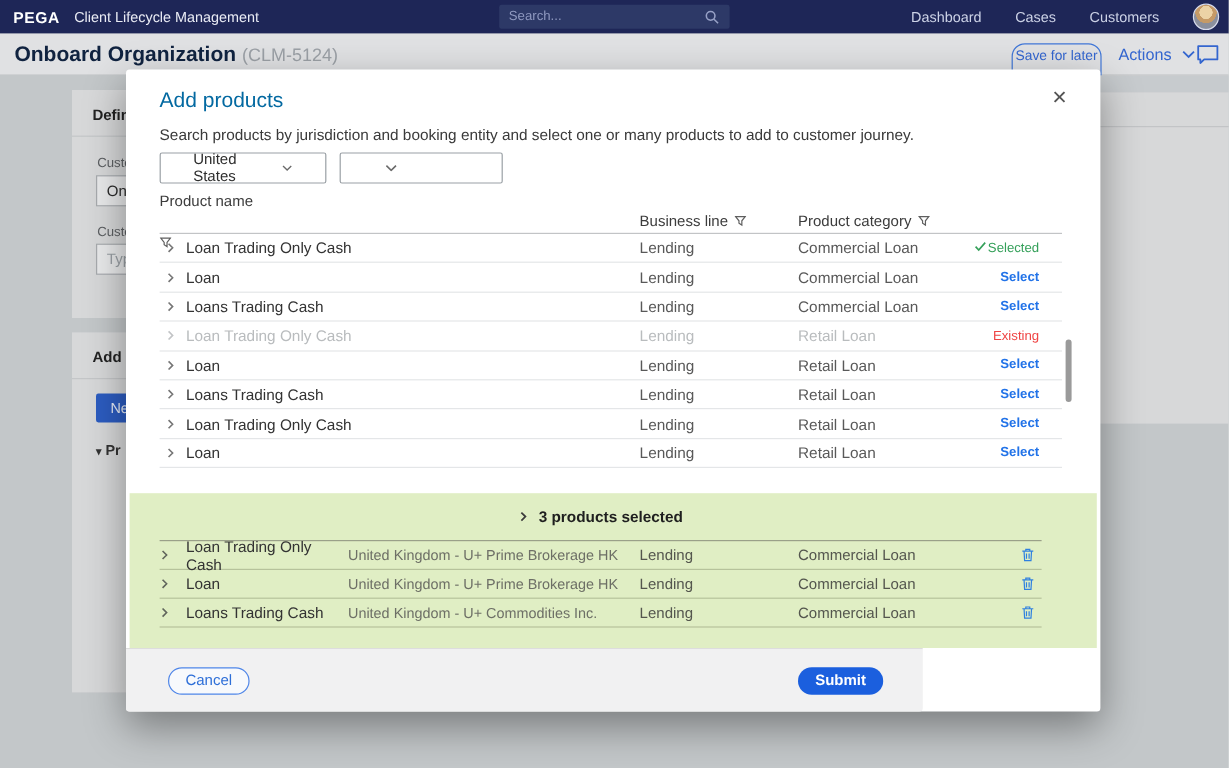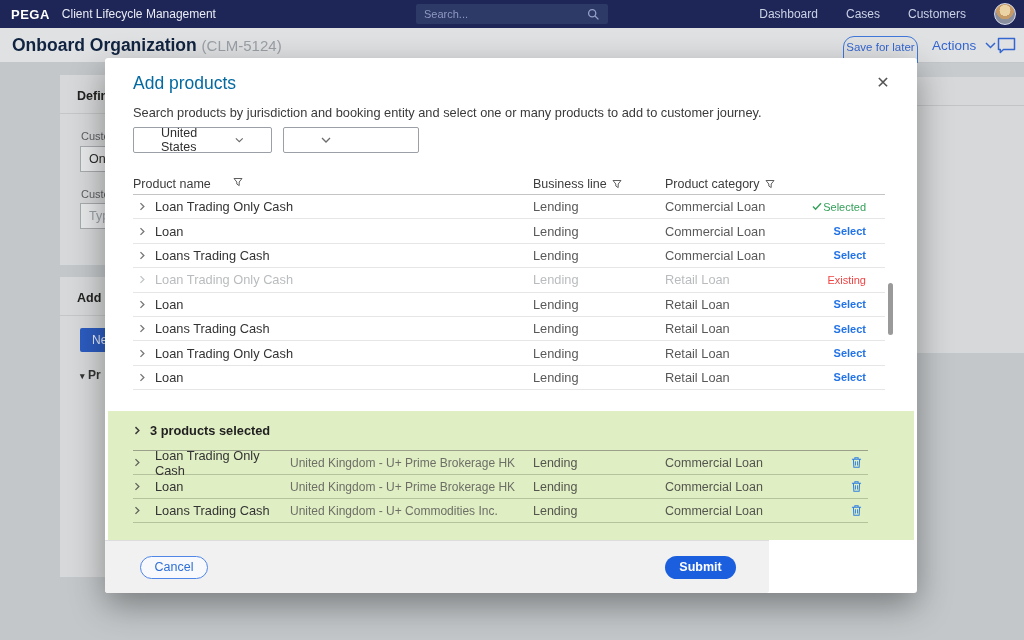--- a/index.html
+++ b/index.html
@@ -43,39 +43,39 @@
   .close-x { position:absolute; left:767px; top:14px; width:22px; height:22px; font-size:16px; color:#555; text-align:center; line-height:22px; cursor:pointer; }
   .modal-desc { position:absolute; left:28px; top:47px; font-size:12.8px; color:#3a3a3a; }
   .dd { position:absolute; top:69px; height:26px; border:1px solid #9aa0a5; border-radius:2px; background:#fff; display:flex; align-items:center; font-size:12.5px; color:#2e2e2e; padding:0 27px; justify-content:space-between; cursor:pointer; }
   .dd1 { left:28px; width:139px; }
   .dd2 { left:178px; width:136px; }
   .dd svg { margin-left:10px; }
 
   
   .ptable { position:absolute; left:28px; top:115px; width:752px; }
   .thead { display:flex; height:22px; align-items:center; border-bottom:1px solid #c2c4c6; font-size:12.5px; color:#3c3c3c; }
-  .th-name { width:400px; display:flex; align-items:flex-start; gap:22px; }
+  .th-name { width:400px; display:flex; align-items:flex-start; gap:22px;flex-direction:column; }
   .th-biz  { width:132px; display:flex; align-items:center; gap:5px; }
   .th-cat  { flex:1; display:flex; align-items:center; gap:5px; }
   .t-row { display:flex; align-items:center; height:24.4px; border-bottom:1px solid #e4e6e8; font-size:12.8px; }
   .c-chev { width:22px; padding-left:5px; color:#767676; display:flex; align-items:center; }
   .c-name { width:378px; color:#333; }
   .c-biz  { width:132px; color:#595959; }
   .c-cat  { width:140px; color:#595959; }
   .c-act  { flex:1; text-align:right; padding-right:19px; font-size:11px; }
   .act-select { color:#2273e8; font-weight:bold; cursor:pointer; }
   .act-selected { color:#35a05a; font-weight:normal; }
   .t-row.existing .c-name, .t-row.existing .c-biz, .t-row.existing .c-cat { color:#b9bcbe; }
   .t-row.existing .c-chev { color:#c2c4c6; }
   .act-existing { color:#ef4444; }
   .scroll-thumb { position:absolute; left:783px; top:225px; width:5px; height:52px; background:#9a9a9a; border-radius:3px; }
 
   
   .sel-panel { position:absolute; left:3px; top:353px; width:806px; height:129px; background:#e0eec4; }
-  .sel-head { height:40px; display:flex; align-items:center; margin:0 46px 0 25px; border-bottom:1px solid #9aa089; font-size:12.8px; font-weight:bold; color:#1f1f1f; gap:8px; }
+  .sel-head { height:40px; display:flex; align-items:center; margin:0 46px 0 25px; border-bottom:1px solid #9aa089; font-size:12.8px; font-weight:bold; color:#1f1f1f; gap:8px;justify-content:center; }
   .s-row { display:flex; align-items:center; height:24px; margin:0 46px 0 25px; border-bottom:1px solid #b6c29b; font-size:12.8px; }
   .s-chev { width:22px; color:#60655c; display:flex; align-items:center; }
   .s-name { width:135px; color:#333; }
   .s-ent  { width:243px; color:#6d6f66; font-size:12px; }
   .s-biz  { width:132px; color:#54564e; font-size:12.5px; }
   .s-cat  { width:140px; color:#54564e; font-size:12.5px; }
   .s-del  { flex:1; display:flex; justify-content:flex-end; padding-right:6px; color:#2f80e0; cursor:pointer; }
 
   
   .modal-footer { position:absolute; left:0; top:482px; width:664px; height:53px; background:#f1f1f2; border-top:1px solid #dddddd; border-radius:0 0 3px 3px; }

